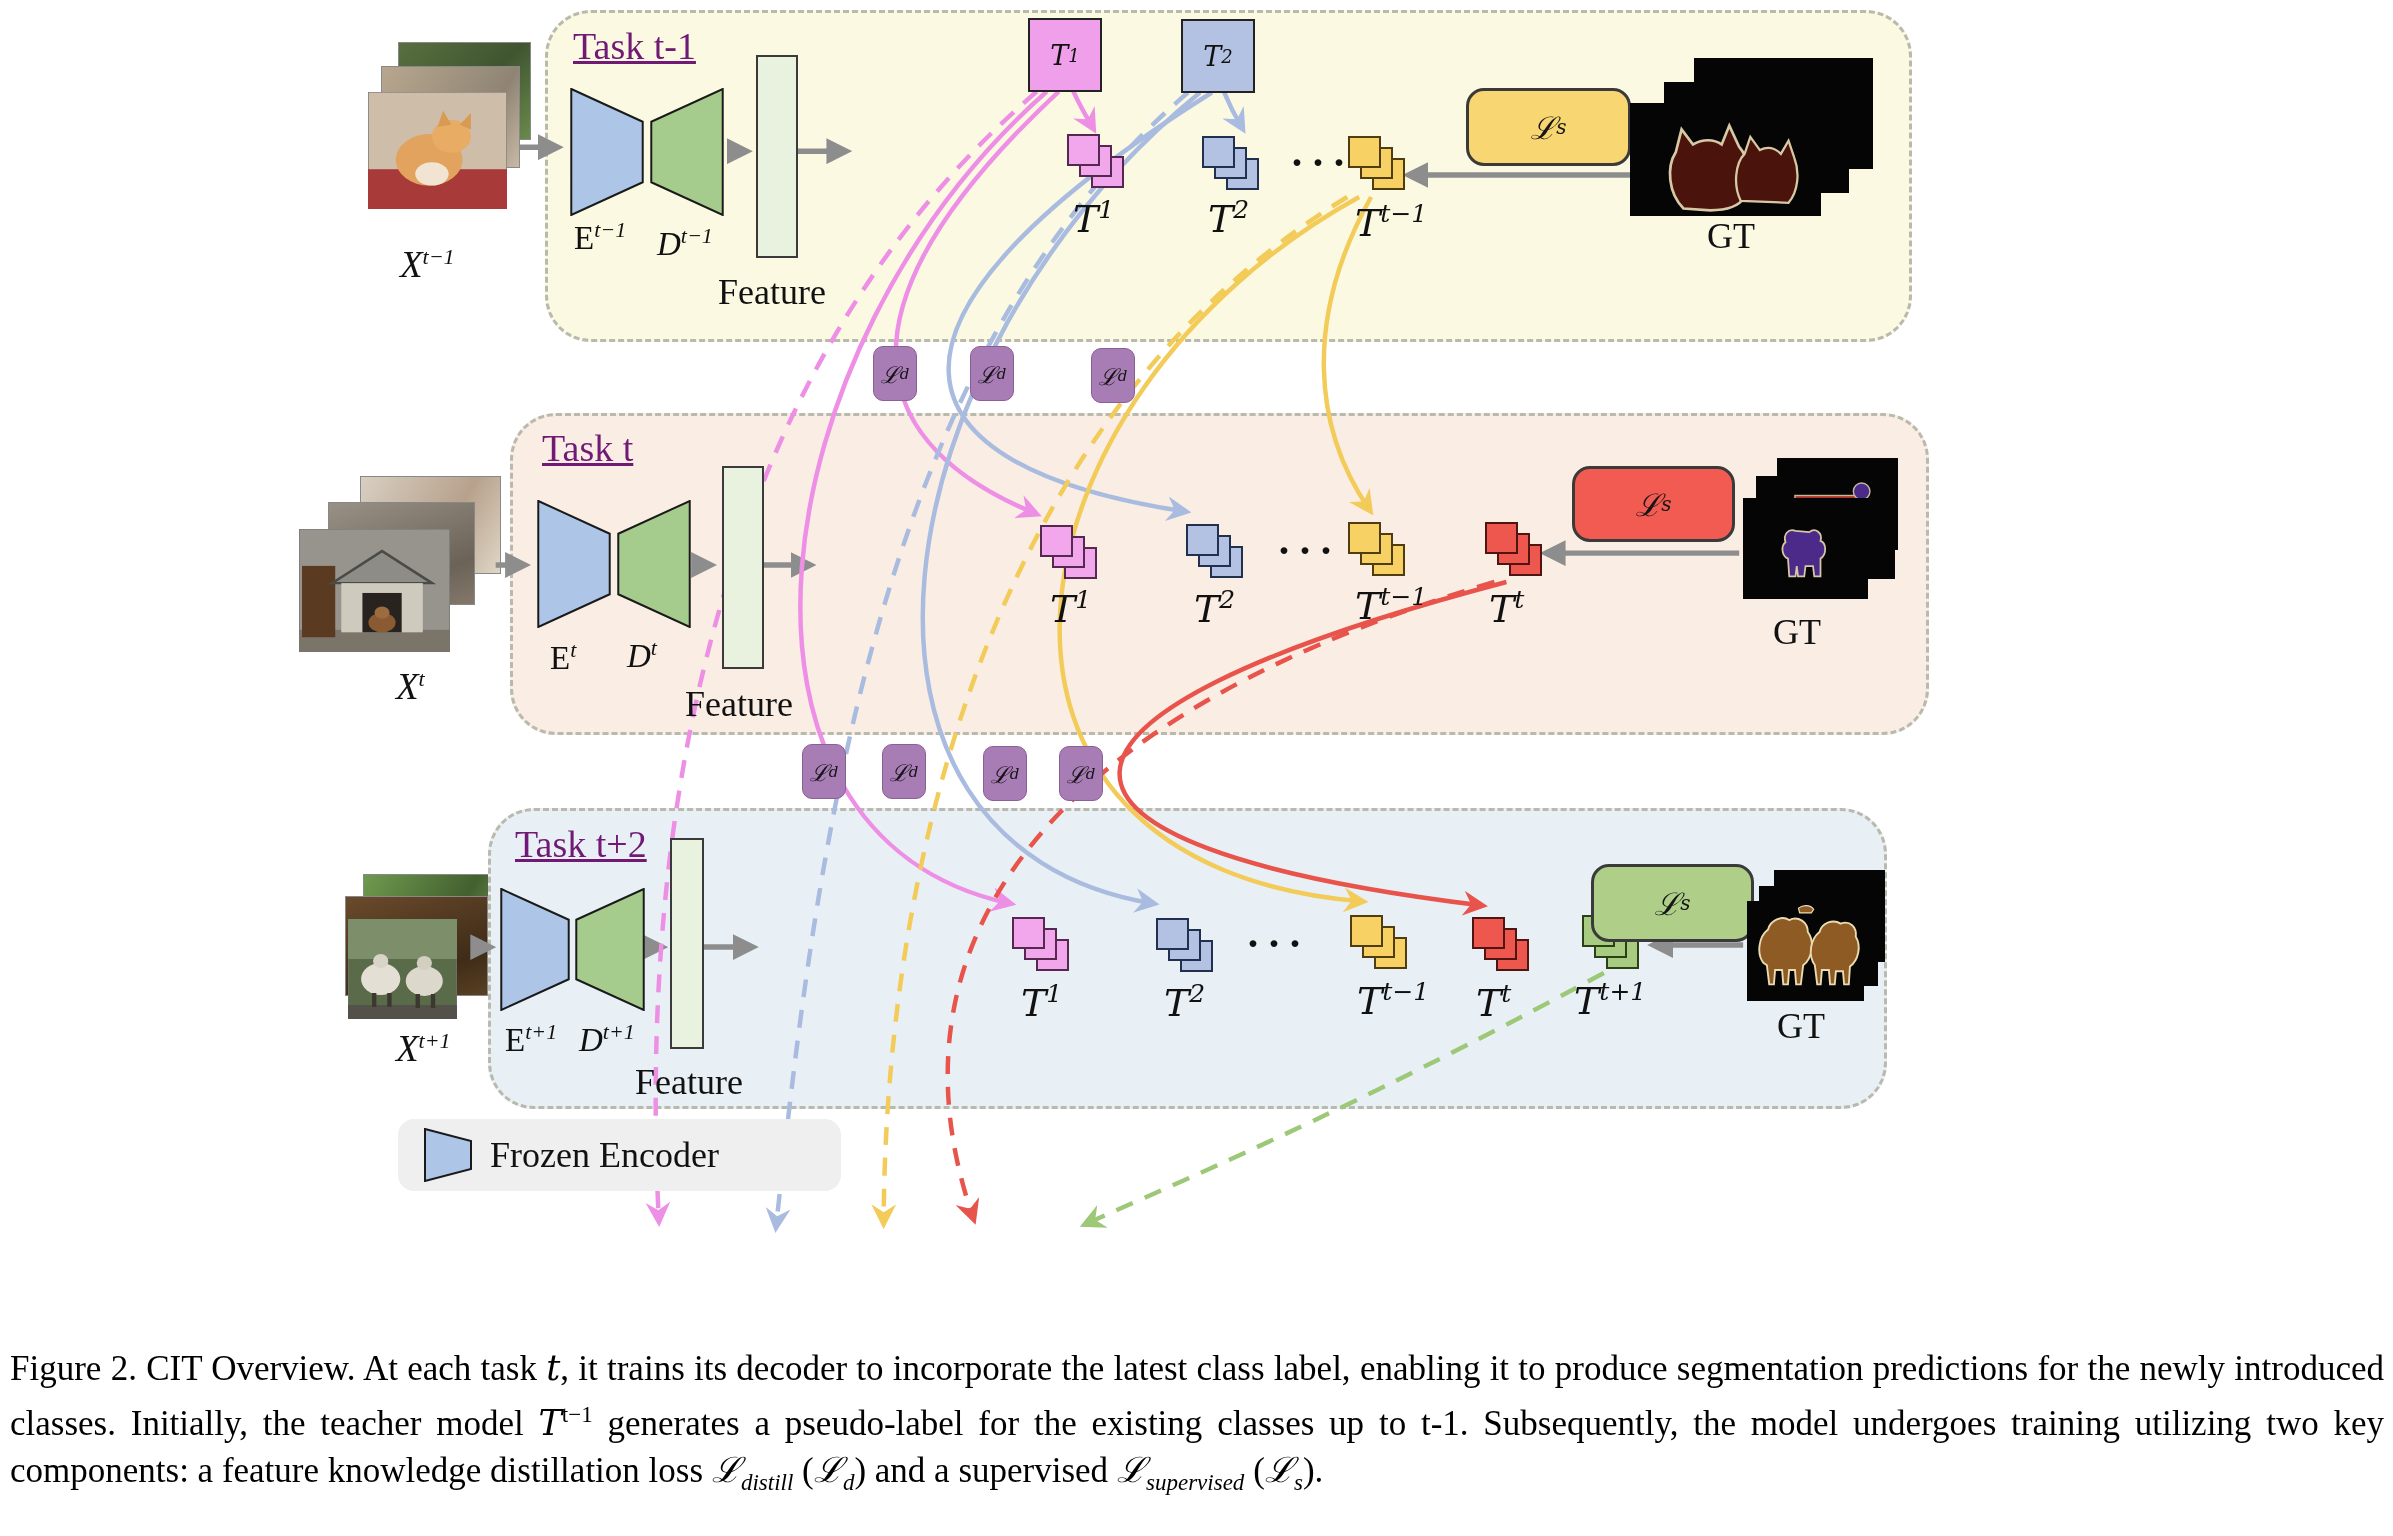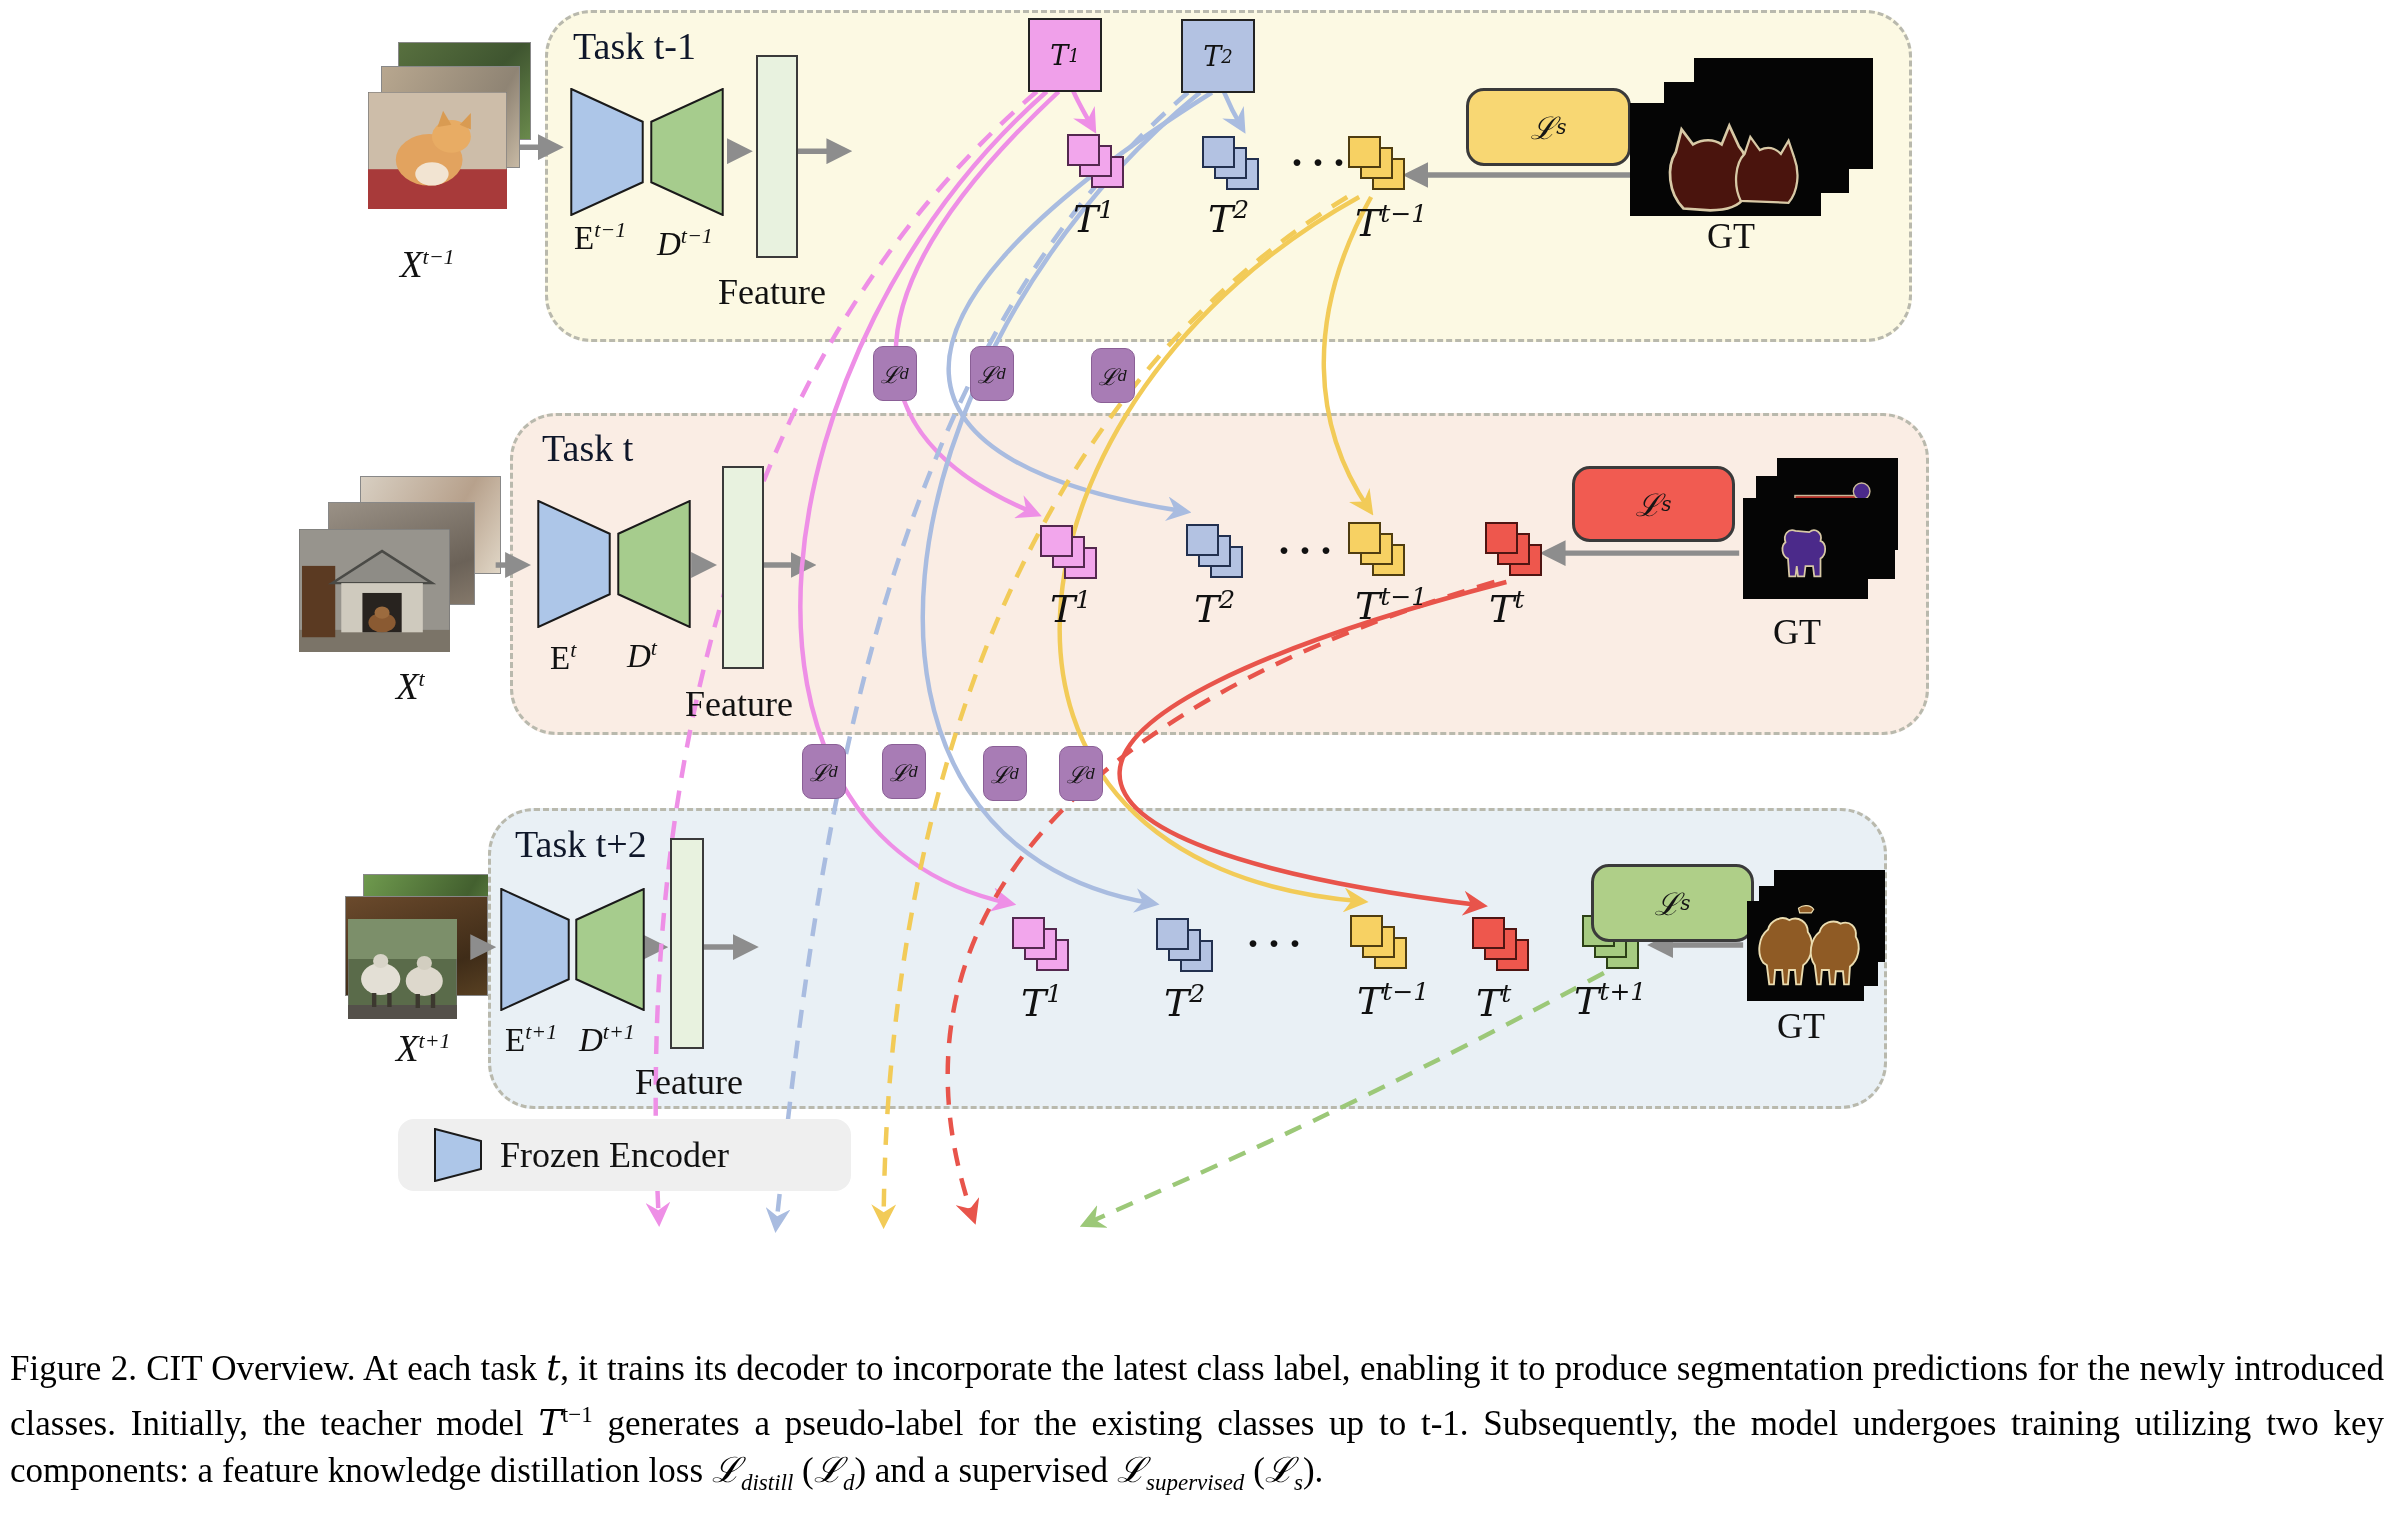--- a/index.html
+++ b/index.html
@@ -3,21 +3,21 @@
 <meta charset="utf-8">
 <style>
   html,body{margin:0;padding:0;background:#ffffff;}
   #page{position:relative;width:2394px;height:1536px;background:#fff;overflow:hidden;
         font-family:"Liberation Serif",serif;color:#111;}
   
   .row{position:absolute;border:3px dashed #b9b9ad;border-radius:46px;z-index:1;}
   .r1{left:545px;top:10px;width:1361px;height:326px;background:#FCF9E3;}
   .r2{left:510px;top:413px;width:1413px;height:316px;background:#FAEDE4;}
   .r3{left:488px;top:808px;width:1393px;height:295px;background:#E9F0F5;}
-  .rtitle{position:absolute;font-size:38px;color:#0f172a;z-index:6;}
+  .rtitle{position:absolute;font-size:38px;color:#701a75;z-index:6;text-decoration:underline;}
   
   .abs{position:absolute;}
   .z6{z-index:6;}
   
   .ph{position:absolute;border:1px solid #888;}
   
   .feature{position:absolute;background:#E8F2DF;border:2px solid #3a3a3a;z-index:6;}
   .mlabel{position:absolute;font-size:33px;z-index:6;white-space:nowrap;}
   .mlabel sup{font-size:22px;}
   .it{font-style:italic;}
@@ -400,21 +400,21 @@
   <div class="gtimg" style="left:1759px;top:886px;width:119px;height:100px;"></div>
   <div class="gtimg" style="left:1747px;top:901px;width:117px;height:100px;">
     <svg width="117" height="100" viewBox="0 0 100 84" preserveAspectRatio="none">
       <path d="M14,52 C8,44 10,30 18,24 C20,16 30,12 36,16 C44,12 52,18 52,26 C58,34 56,48 48,54 L46,70 L42,70 L41,58 L36,58 L35,70 L31,70 L30,58 L24,58 L23,70 L19,70 L17,54 Z" fill="#8F5B25" stroke="#EADCB0" stroke-width="1.6"></path>
       <path d="M58,54 C52,46 54,32 62,26 C64,18 74,15 80,19 C88,16 94,22 93,30 C98,38 95,50 88,55 L87,70 L83,70 L82,59 L76,59 L75,70 L71,70 L70,58 L64,58 L63,70 L60,70 Z" fill="#8F5B25" stroke="#EADCB0" stroke-width="1.6"></path>
       <path d="M44,6 C48,3 54,3 57,7 L55,10 L45,10 Z" fill="#8F5B25" stroke="#EADCB0" stroke-width="1"></path>
     </svg>
   </div>
   <div class="gtlab" style="left:1777px;top:1005px;">GT</div>
 
-  <div class="leg" style="left:398px;top:1119px;width:443px;height:72px;padding-left:10px;">
+  <div class="leg" style="left:398px;top:1119px;width:443px;height:72px;">
     <svg style="margin-left:26px;" width="48" height="54" viewBox="0 0 48 54">
       <polygon points="1,1 47,13 47,41 1,53" fill="#ADC6E8" stroke="#1a1a1a" stroke-width="2"></polygon>
       </svg>
     <span class="txt">Frozen Encoder</span>
   </div>
 
   <div id="caption">
     <span>Figure 2.  CIT Overview.  At each task </span><span class="scr">t</span><span>, it trains its decoder to incorporate the latest class label, enabling it to produce segmentation predictions for the newly introduced classes.  Initially, the teacher model </span><span class="scr">T</span><sup>t−1</sup><span> generates a pseudo-label for the existing classes up to t-1.  Subsequently, the model undergoes training utilizing two key components:  a feature knowledge distillation loss </span><span class="scr">ℒ</span><sub>distill</sub><span> (</span><span class="scr">ℒ</span><sub>d</sub><span>) and a supervised </span><span class="scr">ℒ</span><sub>supervised</sub><span> (</span><span class="scr">ℒ</span><sub>s</sub><span>).</span>
   </div>
 

